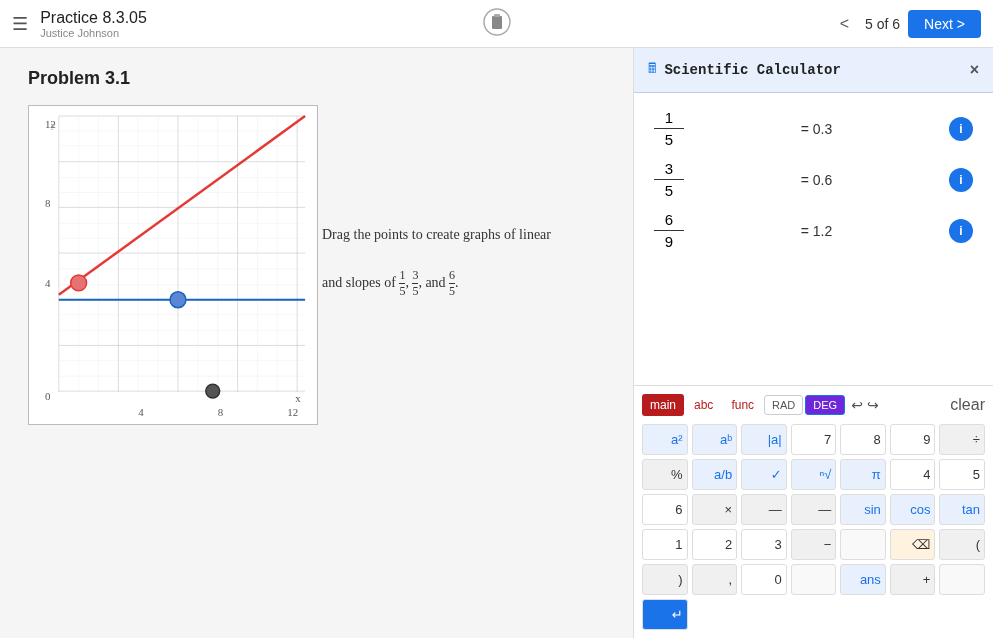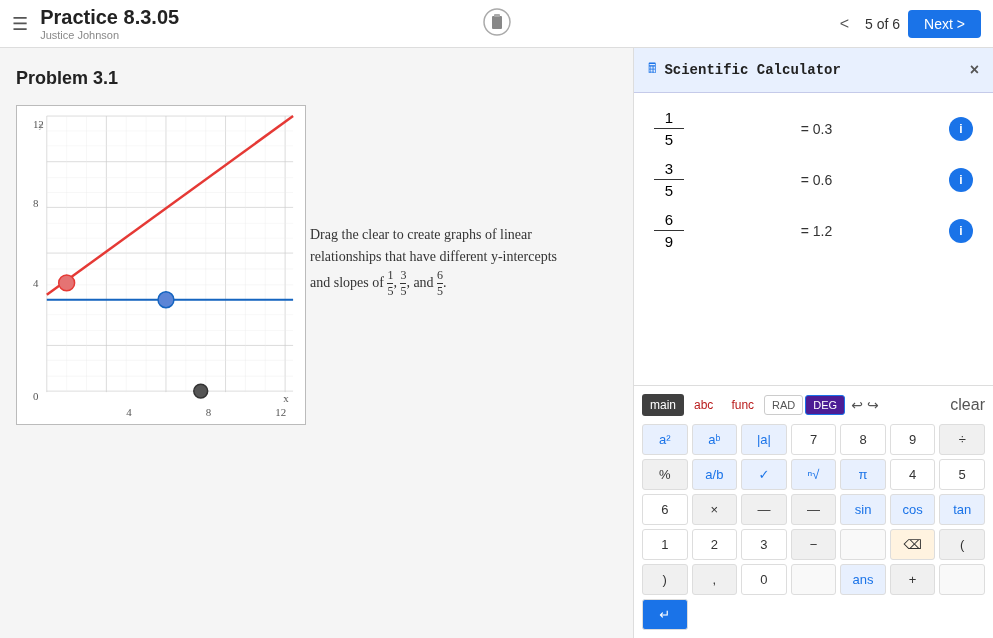--- a/index.html
+++ b/index.html
@@ -23,21 +23,21 @@
       border-bottom: 1px solid #ddd;
       position: relative;
     }
     #menu-icon {
       font-size: 18px;
       cursor: pointer;
       margin-right: 12px;
       color: #555;
     }
     #title-block { display: flex; flex-direction: column; }
-    #app-title { font-size: 20px; font-weight: 700; color: #222; }
+    #app-title { font-size: 16px; font-weight: 400; color: #222; }
     #app-subtitle { font-size: 11px; color: #888; }
     #center-icon {
       position: absolute;
       left: 50%;
       transform: translateX(-50%);
     }
     #center-icon svg { width: 28px; height: 28px; }
     #nav-controls {
       margin-left: auto;
       display: flex;
@@ -73,21 +73,21 @@
     
     #main-content {
       display: flex;
       flex: 1;
       background: #f5f5f5;
     }
 
     
     #problem-panel {
       flex: 1;
-      padding: 20px 16px;
+      padding: 20px 28px;
       display: flex;
       flex-direction: column;
     }
     #problem-title {
       font-size: 18px;
       font-weight: 600;
       color: #222;
       margin-bottom: 16px;
     }
     #problem-layout {
@@ -228,34 +228,34 @@
     .calc-tab {
       padding: 4px 8px;
       font-size: 12px;
       border: none;
       background: none;
       cursor: pointer;
       color: #b91c1c;
       border-radius: 3px;
     }
     .calc-tab.active {
-      background: #404040;
+      background: #b91c1c;
       color: #fff;
     }
     .calc-tab-rad {
       background: none;
       border: 1px solid #ccc;
       border-radius: 3px;
       padding: 3px 7px;
       font-size: 11px;
       cursor: pointer;
       color: #555;
     }
     .calc-tab-deg {
-      background: #4c1d95;
+      background: #6d28d9;
       color: #fff;
       border: 1px solid #1a73e8;
       border-radius: 3px;
       padding: 3px 7px;
       font-size: 11px;
       cursor: pointer;
     }
     .undo-redo {
       display: flex;
       gap: 4px;
@@ -281,21 +281,21 @@
       grid-template-columns: repeat(7, 1fr);
       gap: 4px;
     }
     .calc-btn {
       padding: 7px 4px;
       font-size: 13px;
       border: 1px solid #ddd;
       background: #f9f9f9;
       border-radius: 3px;
       cursor: pointer;
-      text-align: center;
+      text-align: right;
       color: #333;
     }
     .calc-btn.number { background: #fff; }
     .calc-btn.operator { background: #f0f0f0; }
     .calc-btn.special { background: #e8f0fe; color: #1a73e8; }
     .calc-btn.delete-btn { background: #fff3e0; }
     .calc-btn.enter-btn { background: #1a73e8; color: #fff; }
   </style>
 </head>
 <body>
@@ -395,22 +395,22 @@
             <circle cx="20" cy="168" r="8" fill="#e57373" stroke="#e53935" stroke-width="1.5"></circle>
 
             <circle cx="120" cy="185" r="8" fill="#5c85d6" stroke="#1565c0" stroke-width="1.5"></circle>
             <circle cx="155" cy="277" r="7" fill="#555" stroke="#333" stroke-width="1.5"></circle>
           </g>
         </svg>
       </div>
 
       <div id="problem-description">
         <p>
-          <span>Drag the clear to create graphs of linear</span><br>
-          <span>relationships that have different y-intercepts</span><br>
+          <span>Drag the points to create graphs of linear</span><br>
+          <br>
           <span>and slopes of</span>
           <span class="fraction">
             <span class="num">1</span>
             <span class="frac-line"></span>
             <span class="den">5</span>
           </span>,
           <span class="fraction">
             <span class="num">3</span>
             <span class="frac-line"></span>
             <span class="den">5</span>

